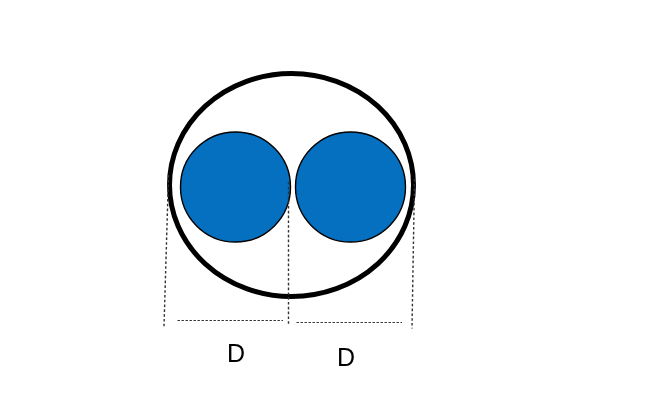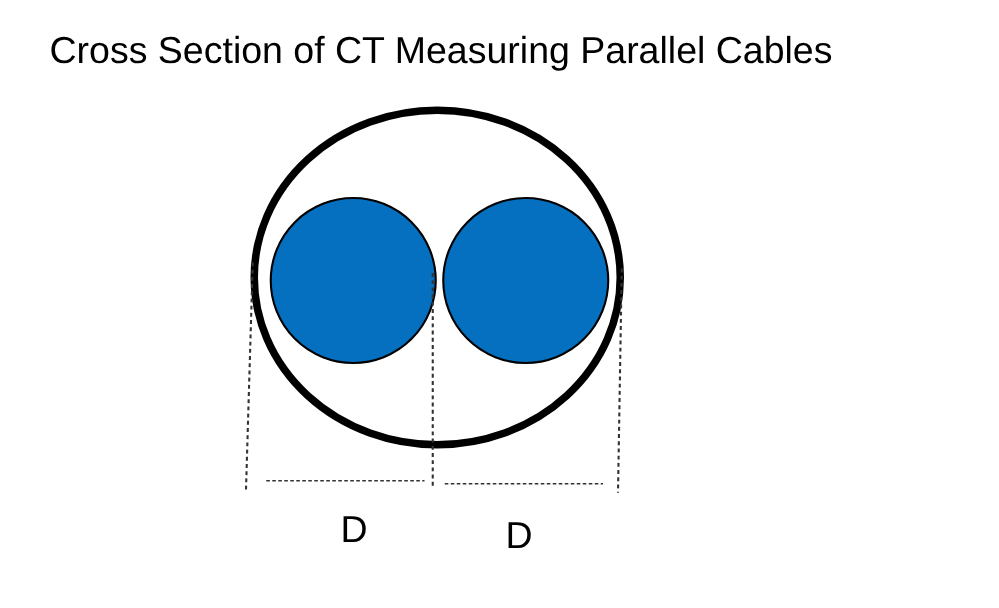--- a/index.html
+++ b/index.html
@@ -46,21 +46,20 @@
     color: #000000;
   }
   .dim-label-left  { left: 227px; top: 341px; }
   .dim-label-right { left: 337px; top: 345px; }
 </style>
 </head>
 <body>
 
 <div class="canvas">
 
-  <div class="title">Cross Section of CT Measuring Parallel Cables</div>
 
   <svg class="diagram" width="666" height="405" viewBox="0 0 666 405" xmlns="http://www.w3.org/2000/svg">
 
     <ellipse cx="291.5" cy="185" rx="122" ry="111.5" fill="none" stroke="#000000" stroke-width="5"></ellipse>
 
     <circle cx="235.5" cy="187" r="55" fill="#0670C0" stroke="#000000" stroke-width="1.4"></circle>
 
     <circle cx="350.5" cy="187" r="55" fill="#0670C0" stroke="#000000" stroke-width="1.4"></circle>
 
     <line class="dash-v" x1="168.5" y1="175" x2="164" y2="326.5"></line>

